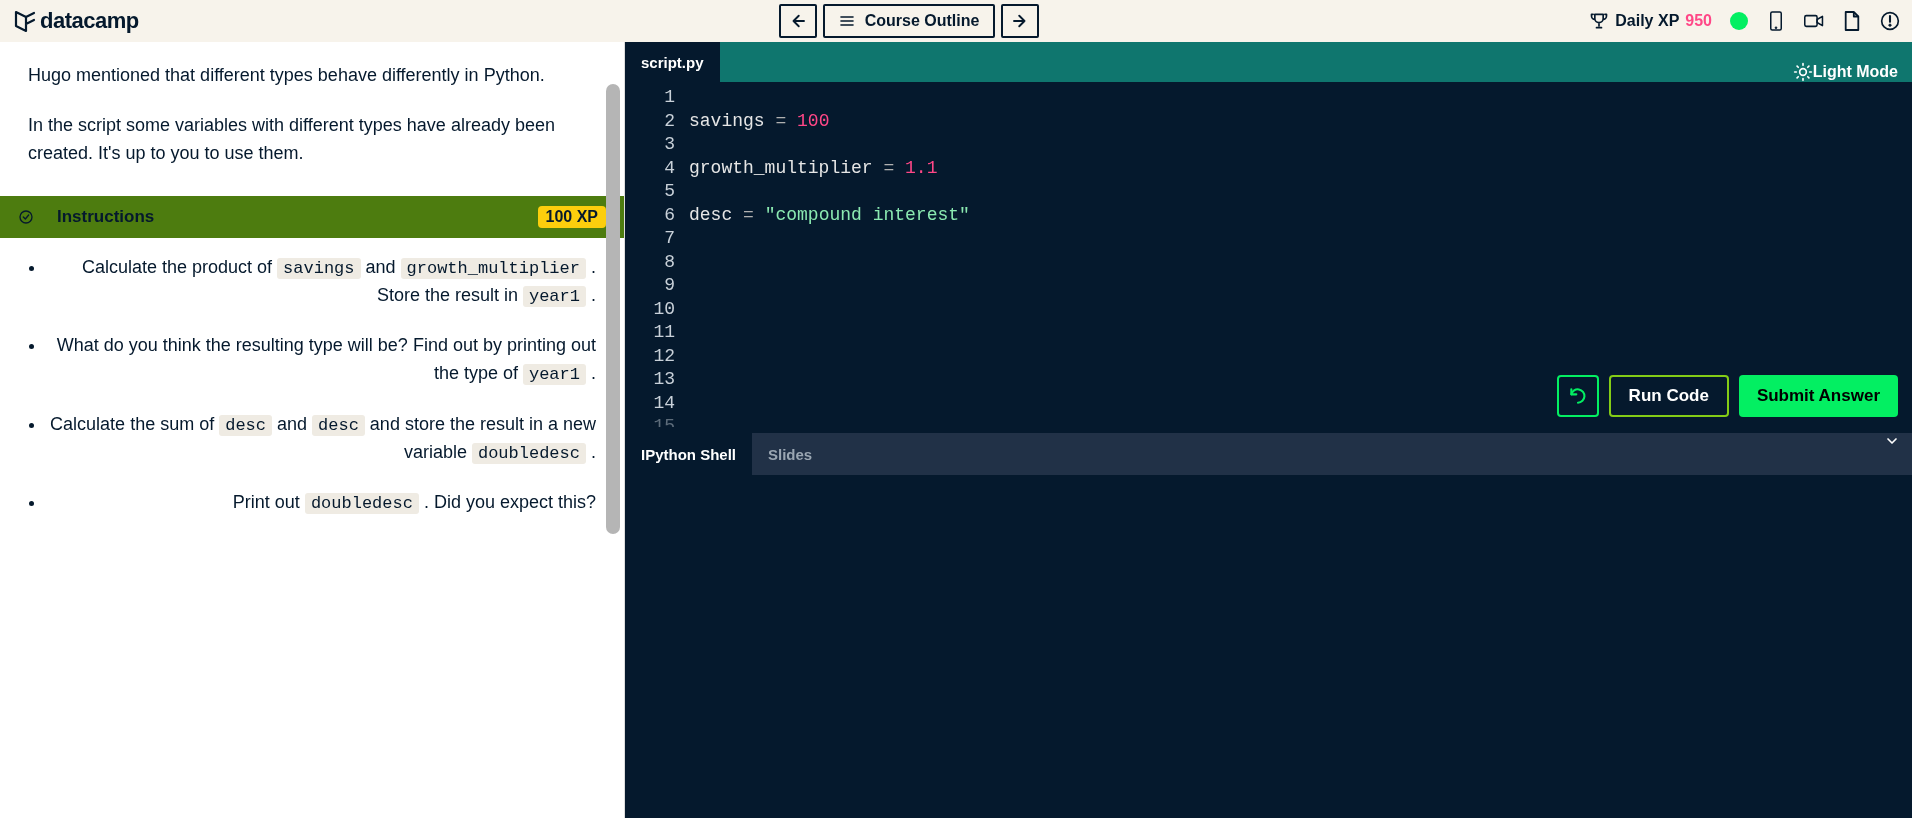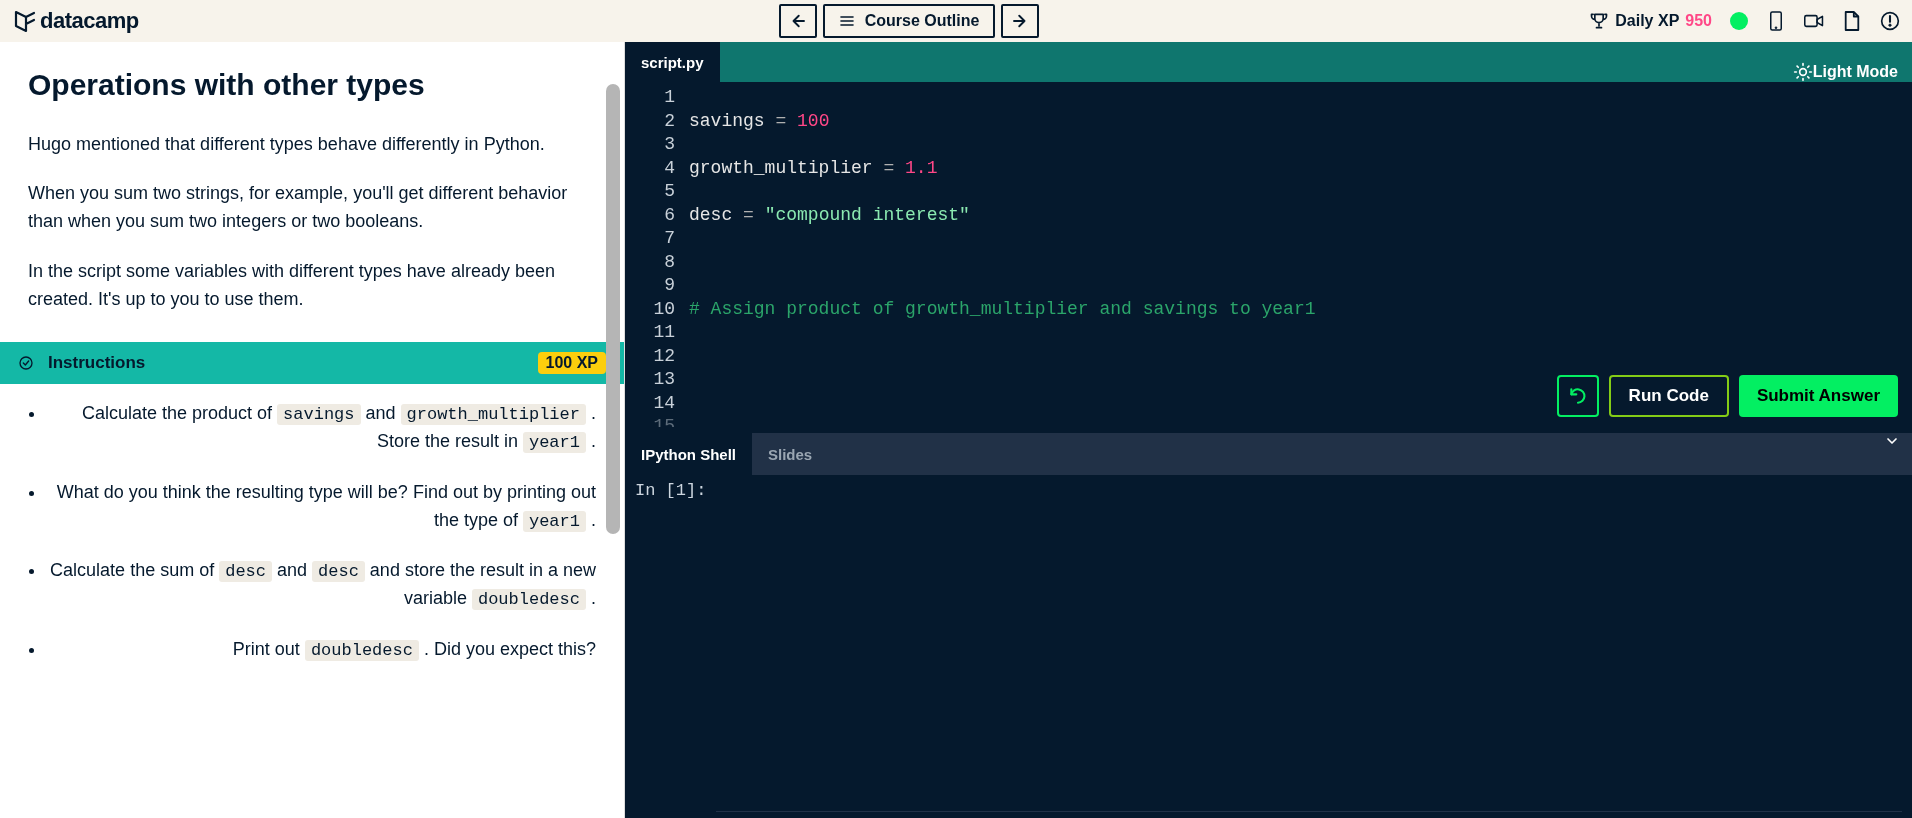--- a/index.html
+++ b/index.html
@@ -134,28 +134,28 @@
   color:#05192d;
 }
 .ex-body h1 {
   font-size: 30px;
   font-weight: 800;
   margin-bottom: 22px;
 }
 .ex-body p { margin-bottom: 22px; }
 
 .instr-header {
-  background: #14b8a6;
+  background: #4d7c0f;
   height: 42px;
   display: flex;
   align-items: center;
   padding: 0 18px;
   font-weight: 700;
   font-size: 17px;
-  gap: 14px;
+  gap: 23px;
   margin-top: 6px;
 }
 .xp-badge {
   margin-left: auto;
   background: #fcce0d;
   color: #05192d;
   font-weight: 800;
   padding: 2px 8px;
   border-radius: 4px;
   font-size:16px;
@@ -399,23 +399,21 @@
         </svg>
     </div>
   </div>
 </div>
 
 <div class="main">
 
   <div class="left-panel">
 
     <div class="ex-body">
-      <h1>Operations with other types</h1>
       <p>Hugo mentioned that different types behave differently in Python.</p>
-      <p>When you sum two strings, for example, you'll get different behavior than when you sum two integers or two booleans.</p>
       <p>In the script some variables with different types have already been created. It's up to you to use them.</p>
     </div>
 
     <div class="instr-header">
       <svg width="16" height="16" viewBox="0 0 24 24">
           <circle cx="12" cy="12" r="9" fill="none" stroke="#05192d" stroke-width="2"></circle>
           <path d="M8 12l3 3 5-6" fill="none" stroke="#05192d" stroke-width="2" stroke-linecap="round" stroke-linejoin="round"></path>
         </svg>
       <span>Instructions</span>
       <span class="xp-badge">100 XP</span>
@@ -480,21 +478,20 @@
           <div>12</div>
           <div>13</div>
           <div>14</div>
           <div style="opacity:.45">15</div>
         </div>
         <div class="code">
 <div><span class="tok-var">savings</span><span class="tok-op"> = </span><span class="tok-num">100</span></div>
 <div><span class="tok-var">growth_multiplier</span><span class="tok-op"> = </span><span class="tok-num">1.1</span></div>
 <div><span class="tok-var">desc</span><span class="tok-op"> = </span><span class="tok-str">"compound interest"</span></div>
 <div>&nbsp;</div>
-<div><span class="tok-cmt"># Assign product of growth_multiplier and savings to year1</span></div>
 <div>&nbsp;</div>
 <div>&nbsp;</div>
 
 
 
 
 
 
 
 
@@ -518,18 +515,14 @@
         </div>
       <div class="shell-tab inactive">
           <span>Slides</span>
         </div>
       <div class="shell-expand">
         <svg width="16" height="16" viewBox="0 0 24 24">
             <path d="M6 9l6 6 6-6" fill="none" stroke="#fff" stroke-width="2.5" stroke-linecap="round" stroke-linejoin="round"></path>
           </svg>
       </div>
     </div>
-    <div class="shell-body">
-      <span>In [1]:</span>
-      <input class="shell-input" type="text" style="">
-    </div>
   </div>
 </div>
 
 </body></html>

